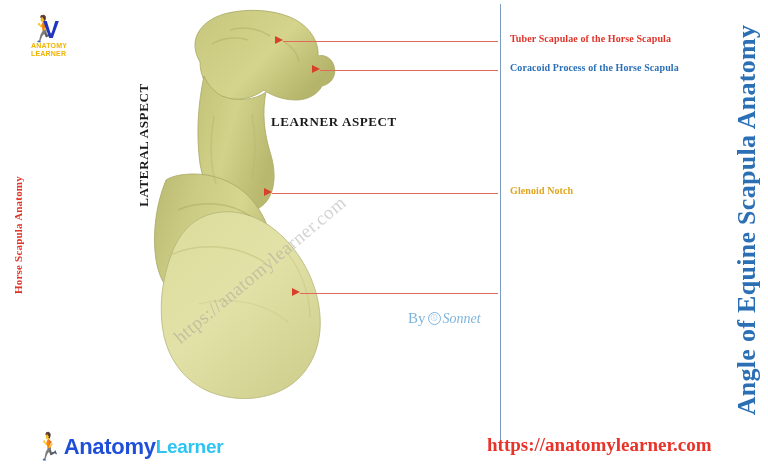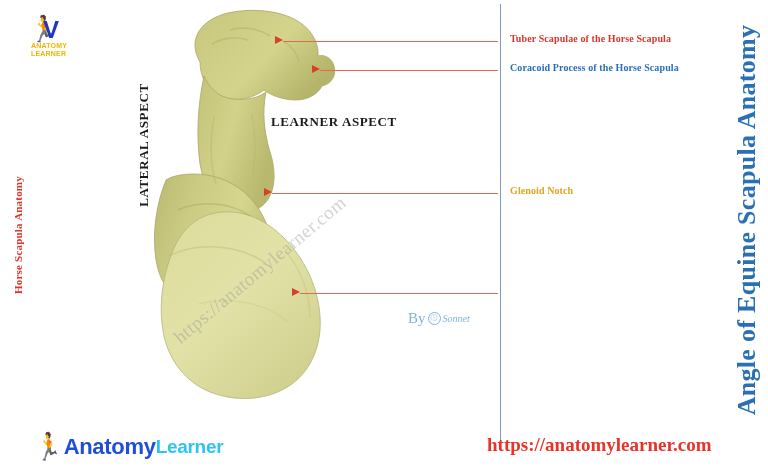--- a/index.html
+++ b/index.html
@@ -200,21 +200,21 @@
     width: 11px;
     height: 11px;
     border-radius: 50%;
     border: 1px solid #7fb4dd;
     font-size: 7px;
     line-height: 10px;
     text-align: center;
     color: #7fb4dd;
   }
   #attribution .who {
-    font-size: 10px;
+    font-size: 14px;
     font-style: italic;
   }
 
   
   .callout {
     position: absolute;
     height: 18px;
   }
   .callout .callout-text {
     position: absolute;

